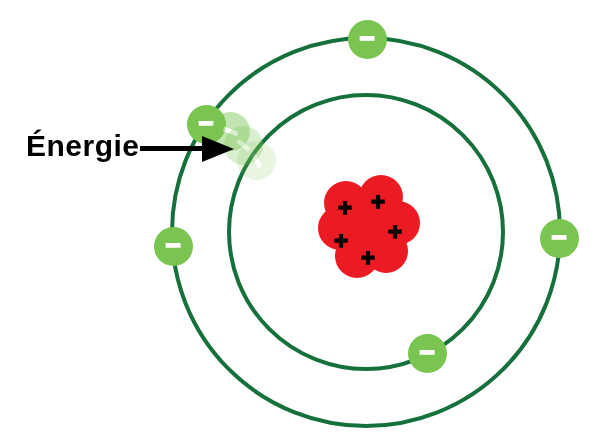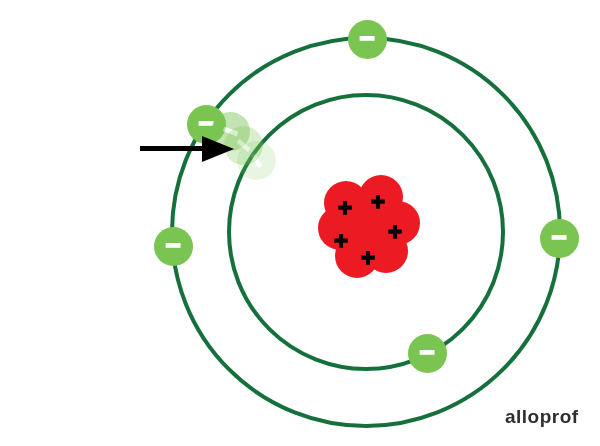--- a/index.html
+++ b/index.html
@@ -138,15 +138,15 @@
         <span class="minus">−</span>
       </div>
       <div class="electron" style="left: 236.5px; top: 140.5px; opacity: 0.17; background: rgb(122, 197, 82); transform: rotate(60deg);">
         <span class="minus">−</span>
       </div>
     </div>
 
   <div class="arrow-shaft"></div>
   <div class="arrow-head"></div>
 
+  <div class="energy-label">Énergie</div>
 
-  <div class="watermark">alloprof</div>
 </div>
 
 </body></html>

